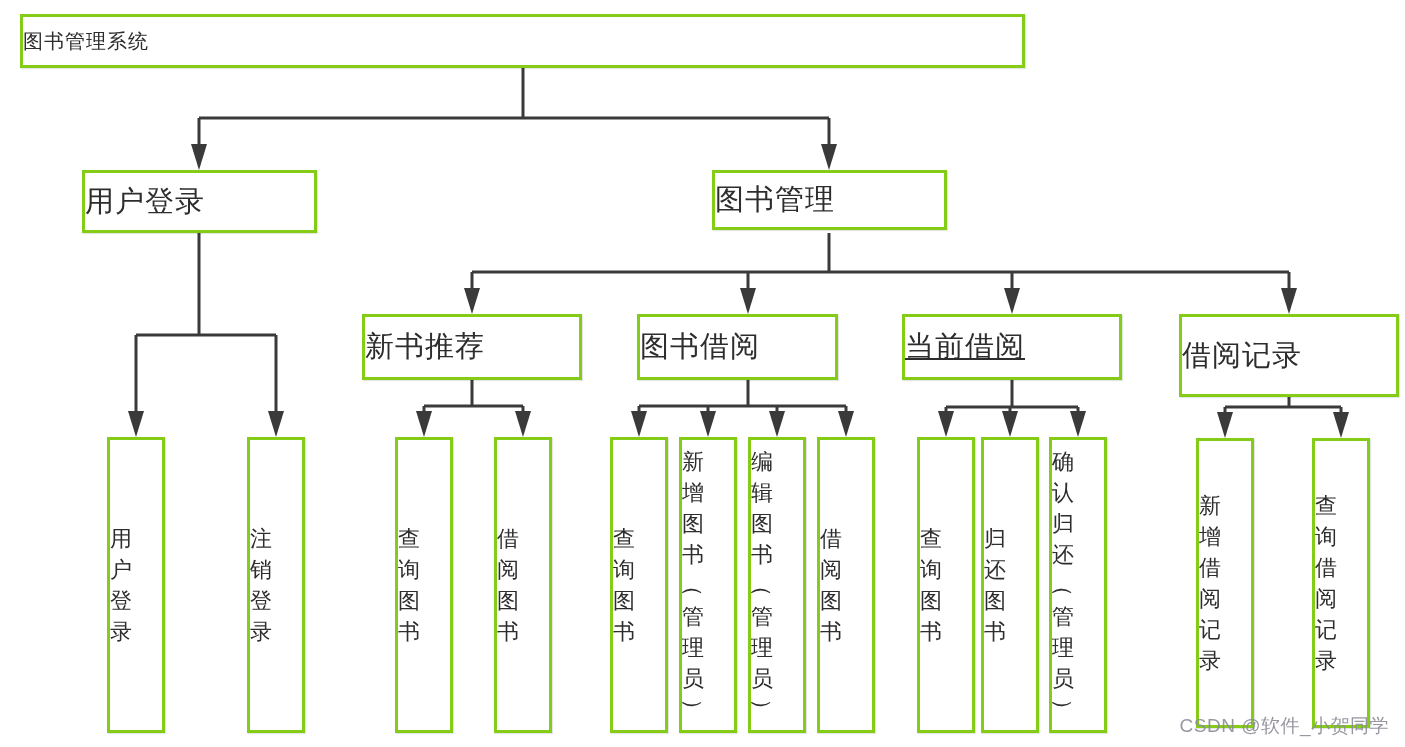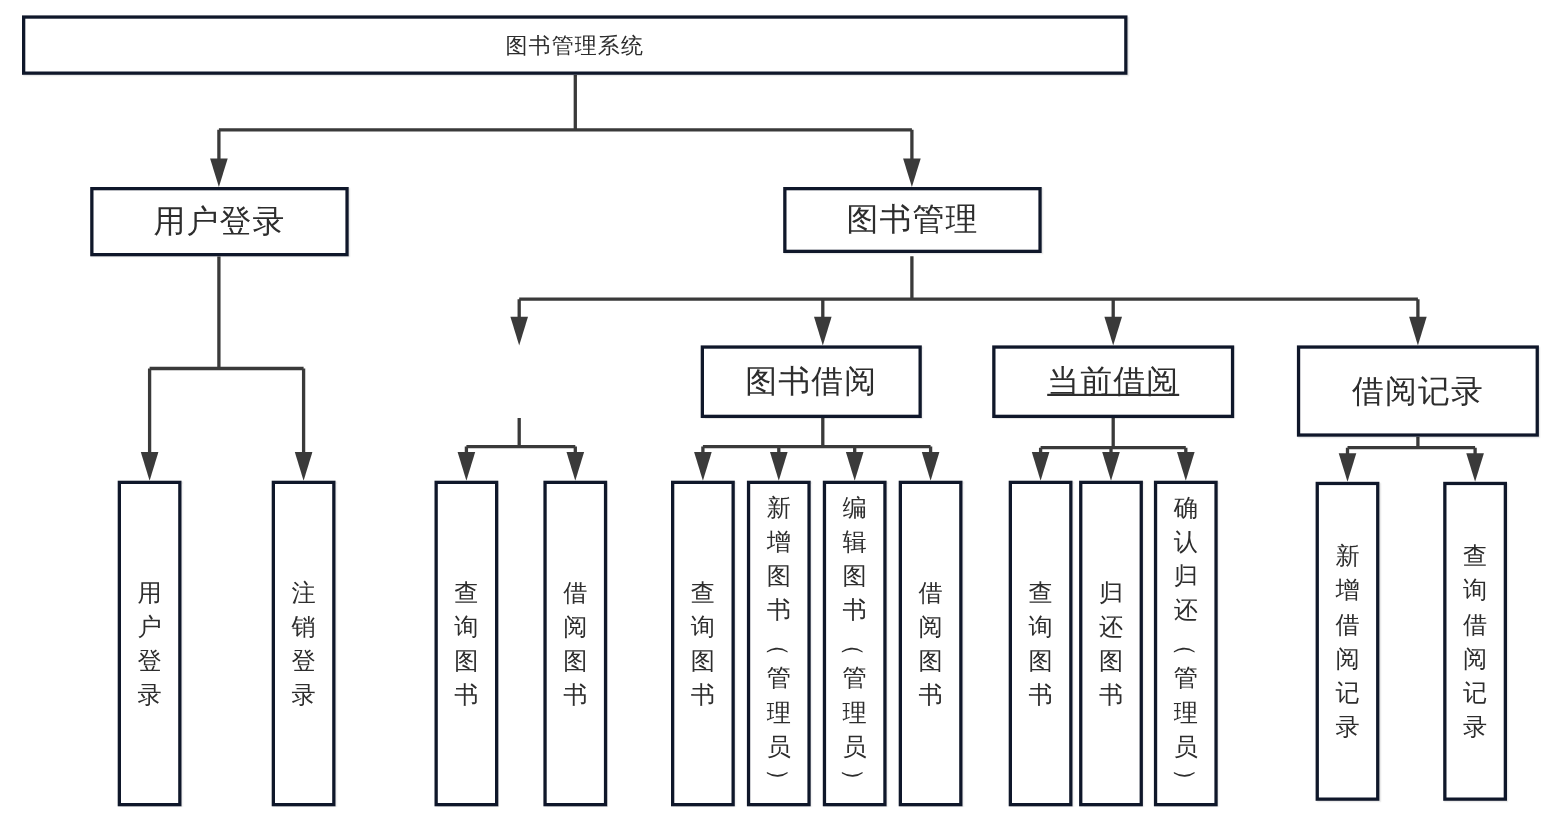--- a/index.html
+++ b/index.html
@@ -12,26 +12,25 @@
     overflow: hidden;
   }
   #edges {
     position: absolute;
     left: 0; top: 0;
     width: 1405px; height: 747px;
   }
   .node {
     position: absolute;
     background: #ffffff;
-    border: 3px solid #0f172a;
+    border: 3px solid #84cc16;
     box-sizing: border-box;
     box-shadow: 1px 1px 1px rgba(0,0,0,0.10);
     display: flex;
     align-items: center;
-    justify-content: center;
     color: #2d2d2d;
   }
   .hlabel {
     font-size: 29px;
     letter-spacing: 1px;
     color: #2d2d2d;
     white-space: nowrap;
   }
   .root-label { font-size: 20px; }
   .vtext {
@@ -133,20 +132,23 @@
     <span class="hlabel root-label">图书管理系统</span>
   </div>
 
   <div class="node" style="left:82px; top:170px; width:235px; height:63px;">
     <span class="hlabel">用户登录</span>
   </div>
   <div class="node" style="left:712px; top:170px; width:235px; height:60px;">
     <span class="hlabel">图书管理</span>
   </div>
 
+  <div class="node" style="left:362px; top:314px; width:220px; height:66px;">
+    <span class="hlabel">新书推荐</span>
+  </div>
   <div class="node" style="left:637px; top:314px; width:201px; height:66px;">
     <span class="hlabel">图书借阅</span>
   </div>
   <div class="node" style="left:902px; top:314px; width:220px; height:66px;text-decoration:underline;">
     <span class="hlabel">当前借阅</span>
   </div>
   <div class="node" style="left:1179px; top:314px; width:220px; height:83px;">
     <span class="hlabel">借阅记录</span>
   </div>
 
@@ -271,13 +273,14 @@
     <span class="vtext">
         <span class="vchar">查</span>
         <span class="vchar">询</span>
         <span class="vchar">借</span>
         <span class="vchar">阅</span>
         <span class="vchar">记</span>
         <span class="vchar">录</span>
       </span>
   </div>
 
+  <div id="watermark">CSDN @软件_小贺同学</div>
 </div>
 
 </body></html>

